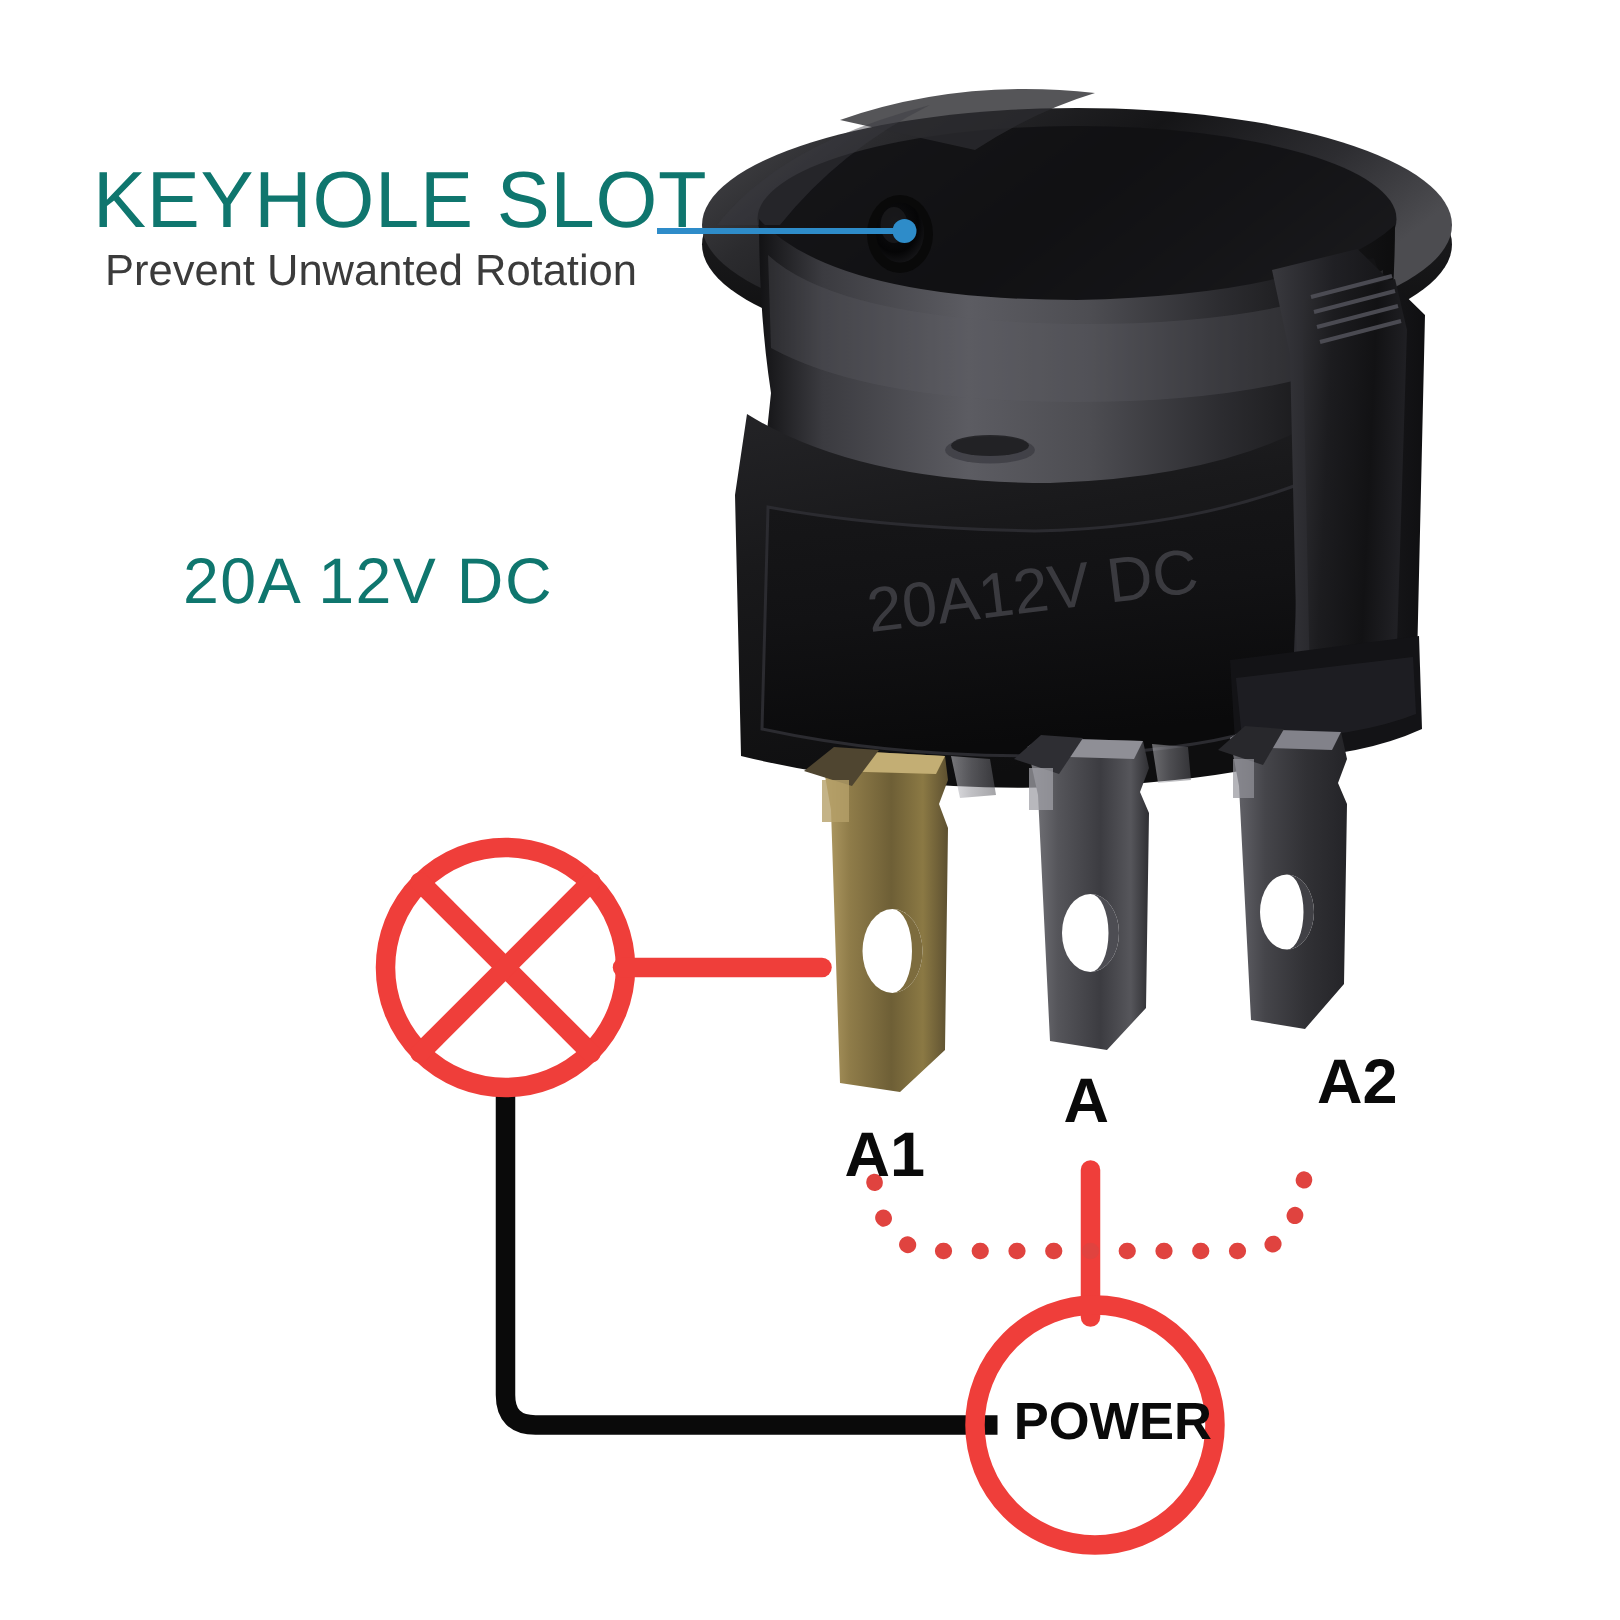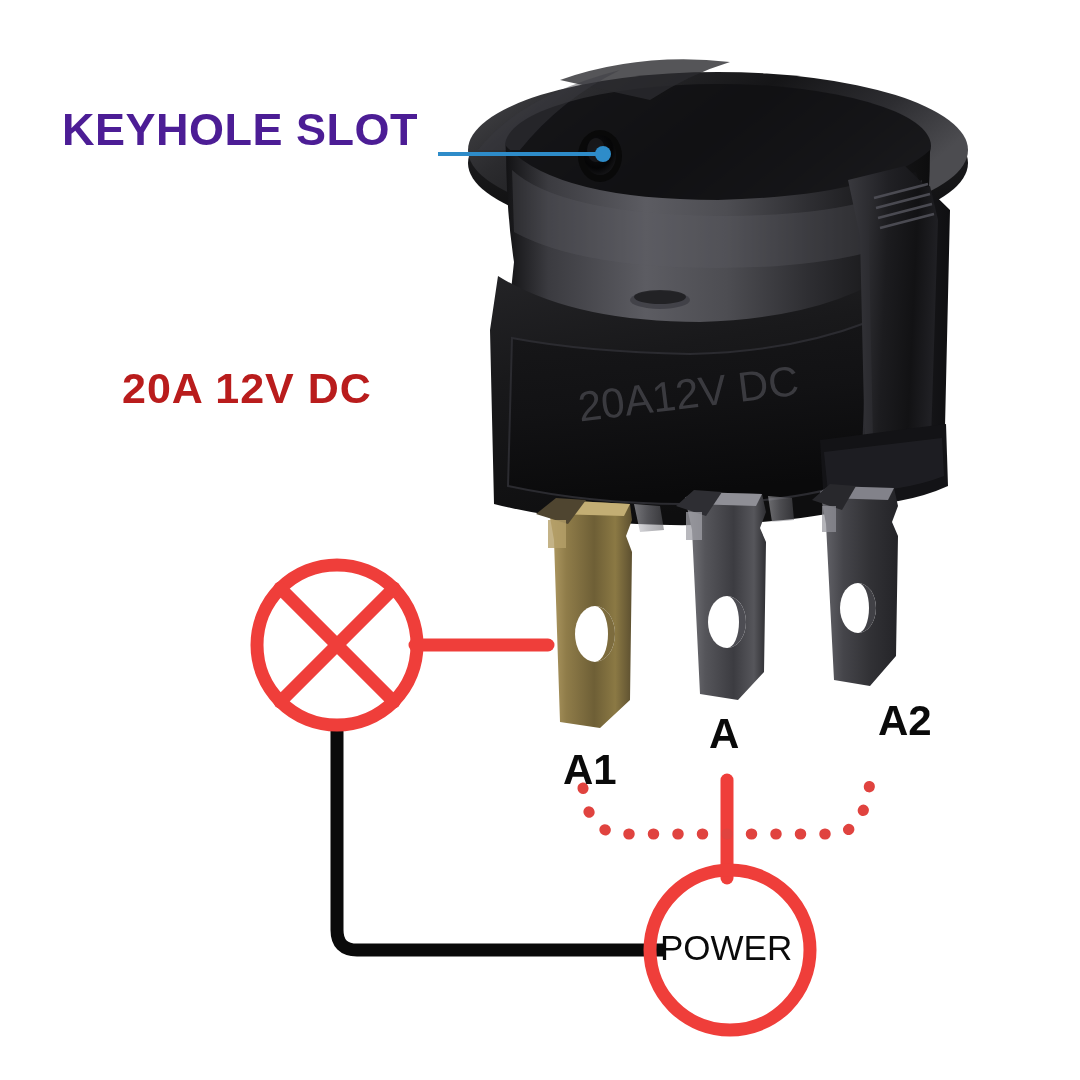--- a/index.html
+++ b/index.html
@@ -14,44 +14,44 @@
     background: #ffffff;
     overflow: hidden;
     font-family: "Liberation Sans", sans-serif;
   }
 
   
   #callout-title {
     position: absolute;
     left: 62px;
     top: 107px;
-    font-size: 45px;
-    font-weight: bold;
+    font-size: 53px;
+    font-weight: normal;
     letter-spacing: 0.5px;
-    color: #4c1d95;
+    color: #0f766e;
     white-space: nowrap;
     line-height: 1;
   }
   #callout-sub {
     position: absolute;
     left: 70px;
     top: 167px;
     font-size: 29px;
     font-weight: 300;
     color: #3b3b3b;
     white-space: nowrap;
     line-height: 1;
   }
   #spec-label {
     position: absolute;
     left: 122px;
     top: 367px;
     font-size: 43px;
-    font-weight: 700;
-    color: #b91c1c;
+    font-weight: 400;
+    color: #0f766e;
     white-space: nowrap;
     line-height: 1;
     letter-spacing: 1px;
   }
 
   
   .term-label {
     position: absolute;
     font-size: 42px;
     font-weight: bold;
@@ -61,23 +61,23 @@
   }
   #label-a1 { left: 563px; top: 749px; }
   #label-a  { left: 709px; top: 713px; }
   #label-a2 { left: 878px; top: 700px; }
 
   #power-label {
     position: absolute;
     left: 660px;
     top: 930px;
     width: 148px;
-    text-align: left;
+    text-align: right;
     font-size: 35px;
-    font-weight: normal;
+    font-weight: bold;
     color: #0a0a0a;
     line-height: 1;
     white-space: nowrap;
   }
 
   
   svg.layer {
     position: absolute;
     left: 0; top: 0;
     width: 1080px;
@@ -315,20 +315,21 @@
     <circle cx="730" cy="950" r="80" fill="none" stroke="#EF3E3A" stroke-width="13"></circle>
   </svg>
 
   <svg class="layer" id="callout-layer" viewBox="0 0 1080 1080">
     <line x1="438" y1="154" x2="600" y2="154" stroke="#2E8CC9" stroke-width="4"></line>
     <circle cx="603" cy="154" r="8" fill="#2E8CC9"></circle>
   </svg>
 
   <div class="txt" id="callout-title">KEYHOLE SLOT</div>
 
+  <div class="txt" id="callout-sub">Prevent Unwanted Rotation</div>
 
   <div class="txt" id="spec-label">20A 12V DC</div>
 
   <div class="txt term-label" id="label-a1">A1</div>
 
   <div class="txt term-label" id="label-a">A</div>
 
   <div class="txt term-label" id="label-a2">A2</div>
 
   <div class="txt" id="power-label">POWER</div>

